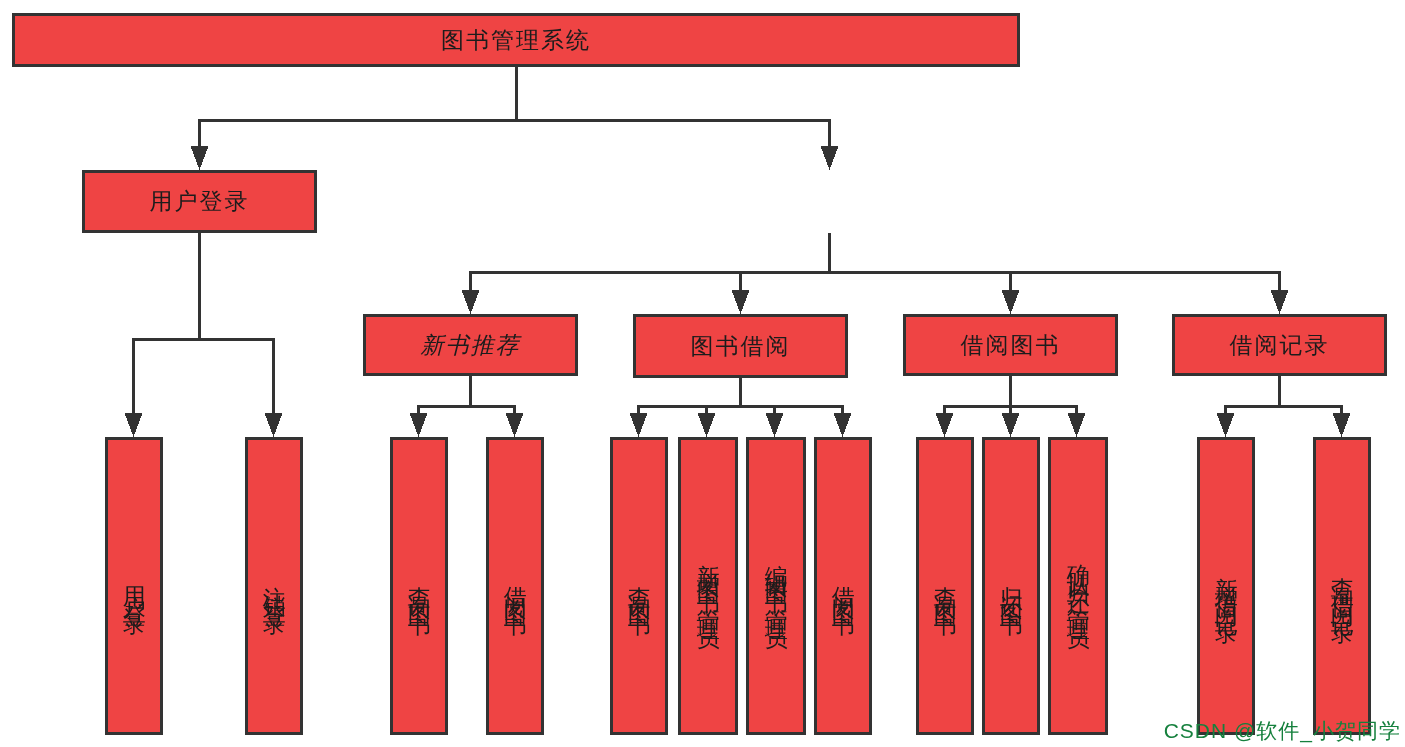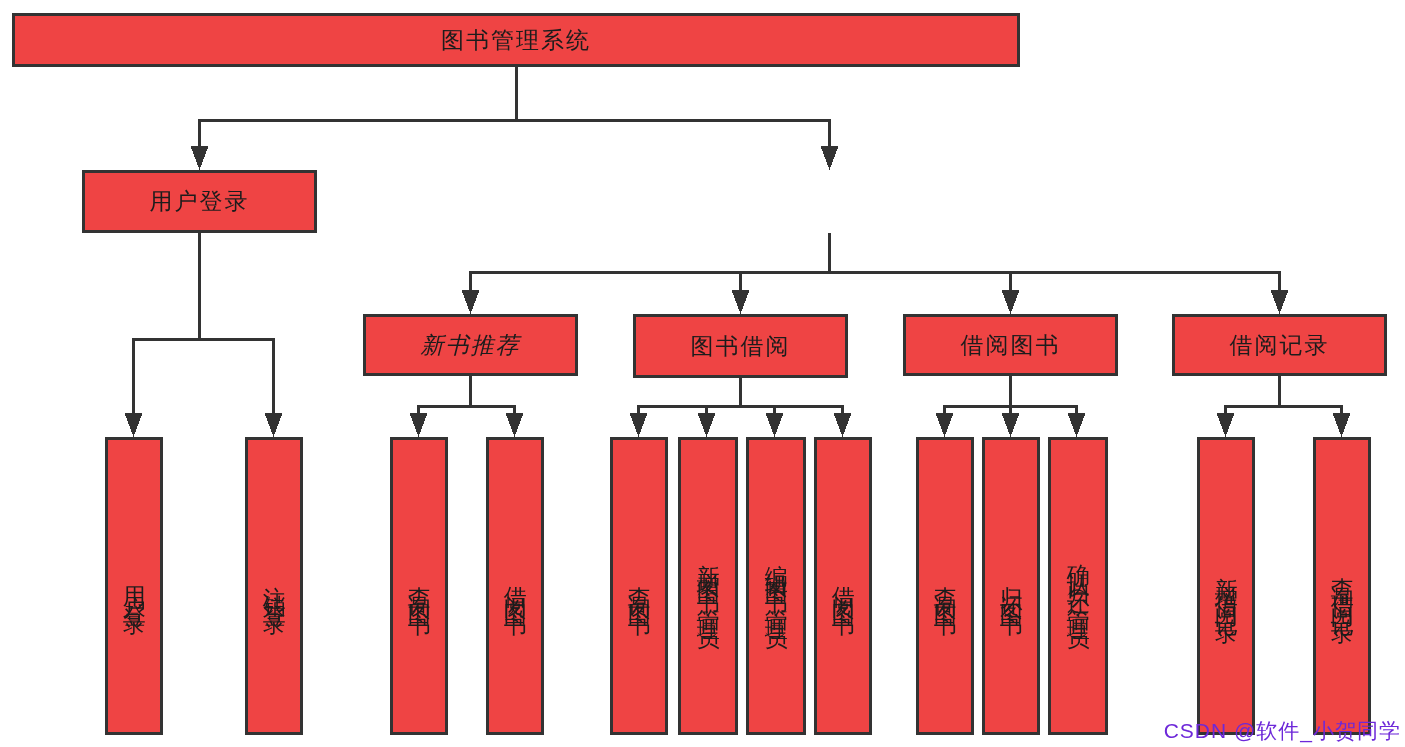--- a/index.html
+++ b/index.html
@@ -29,21 +29,21 @@
     line-height:1.1;
     white-space:nowrap;
   }
   .connectors { position:absolute; left:0; top:0; z-index:1; }
   .connectors path { stroke:#333333; stroke-width:3; fill:none; }
   .connectors polygon { fill:#333333; stroke:none; }
   .watermark {
     position:absolute;
     right:4px; bottom:2px;
     font-size:21px;
-    color:#6d28d9;
+    color:#15803d;
     letter-spacing:1px;
     z-index:3;
   }
 </style>
 </head>
 <body>
 
 <div class="canvas">
 
   <svg class="connectors" width="1405" height="747" shape-rendering="crispEdges">

